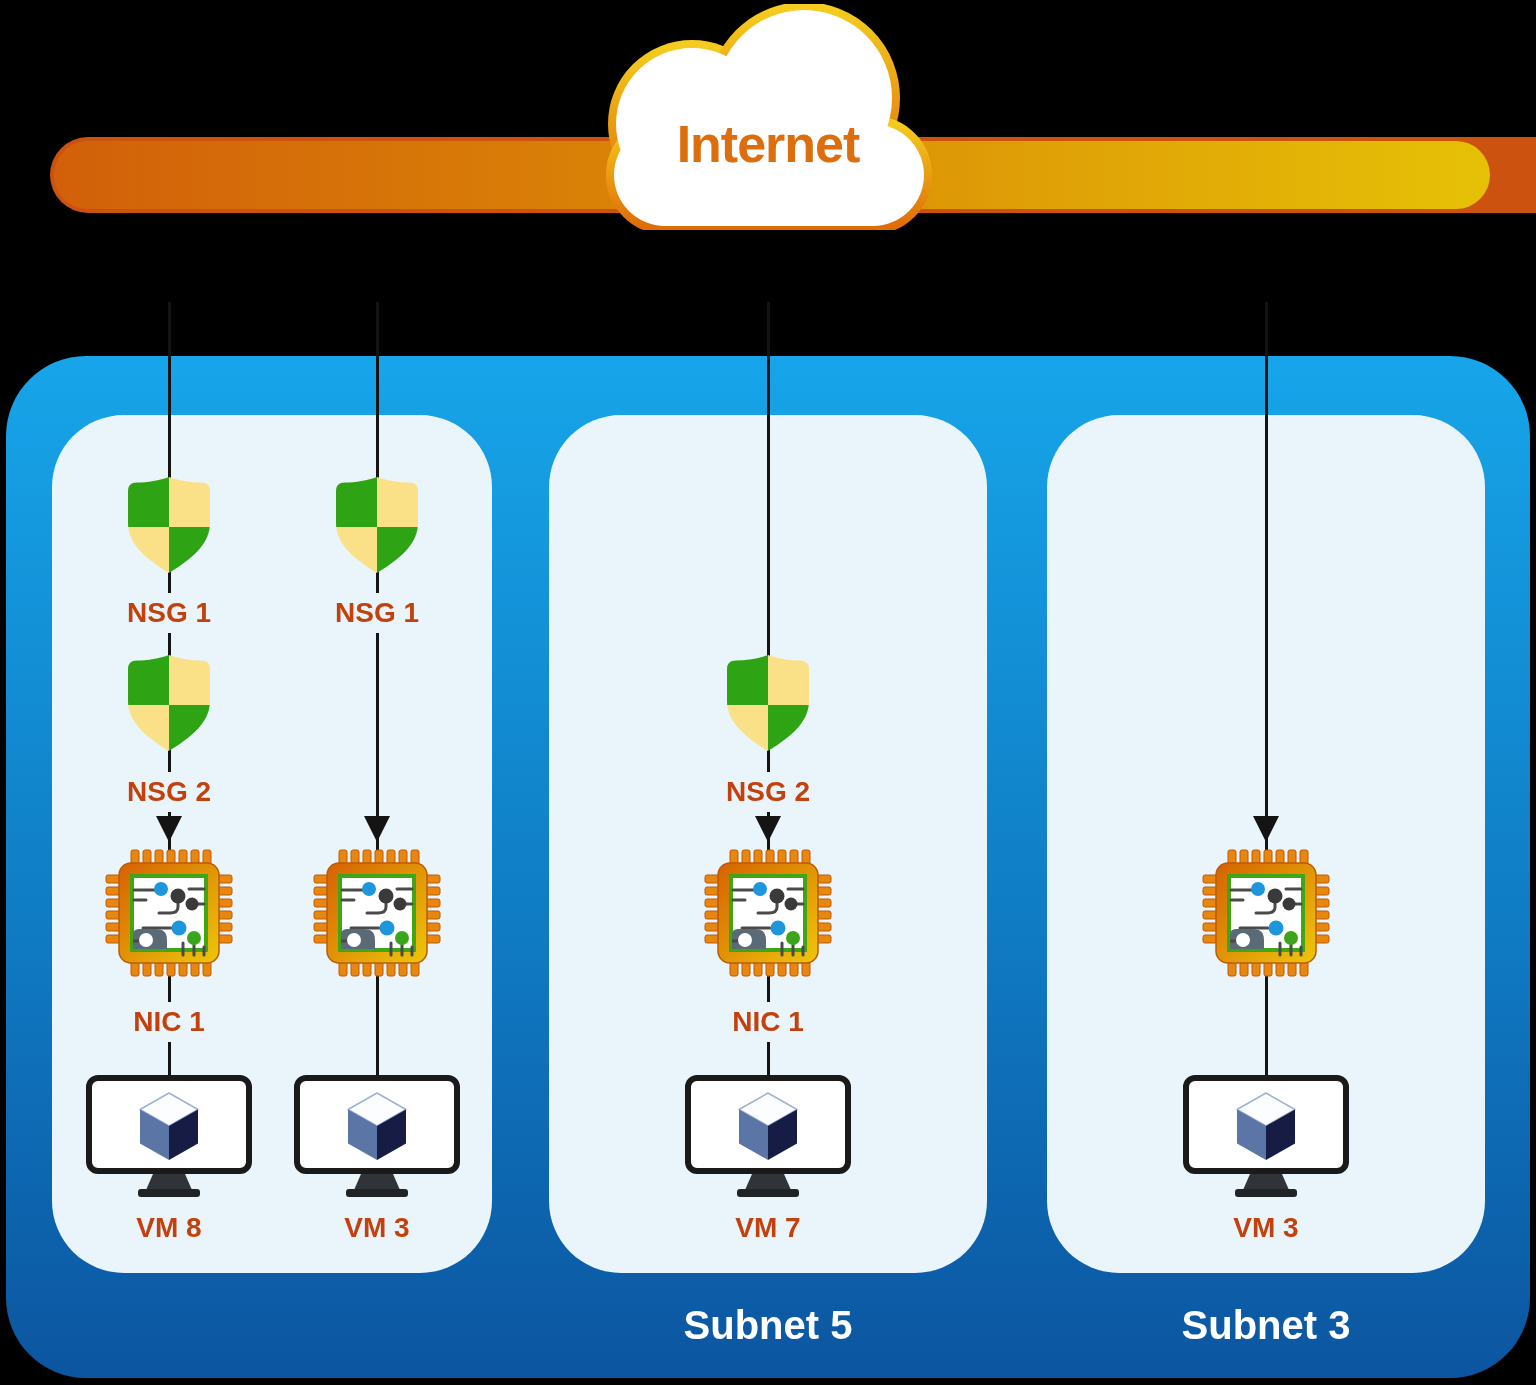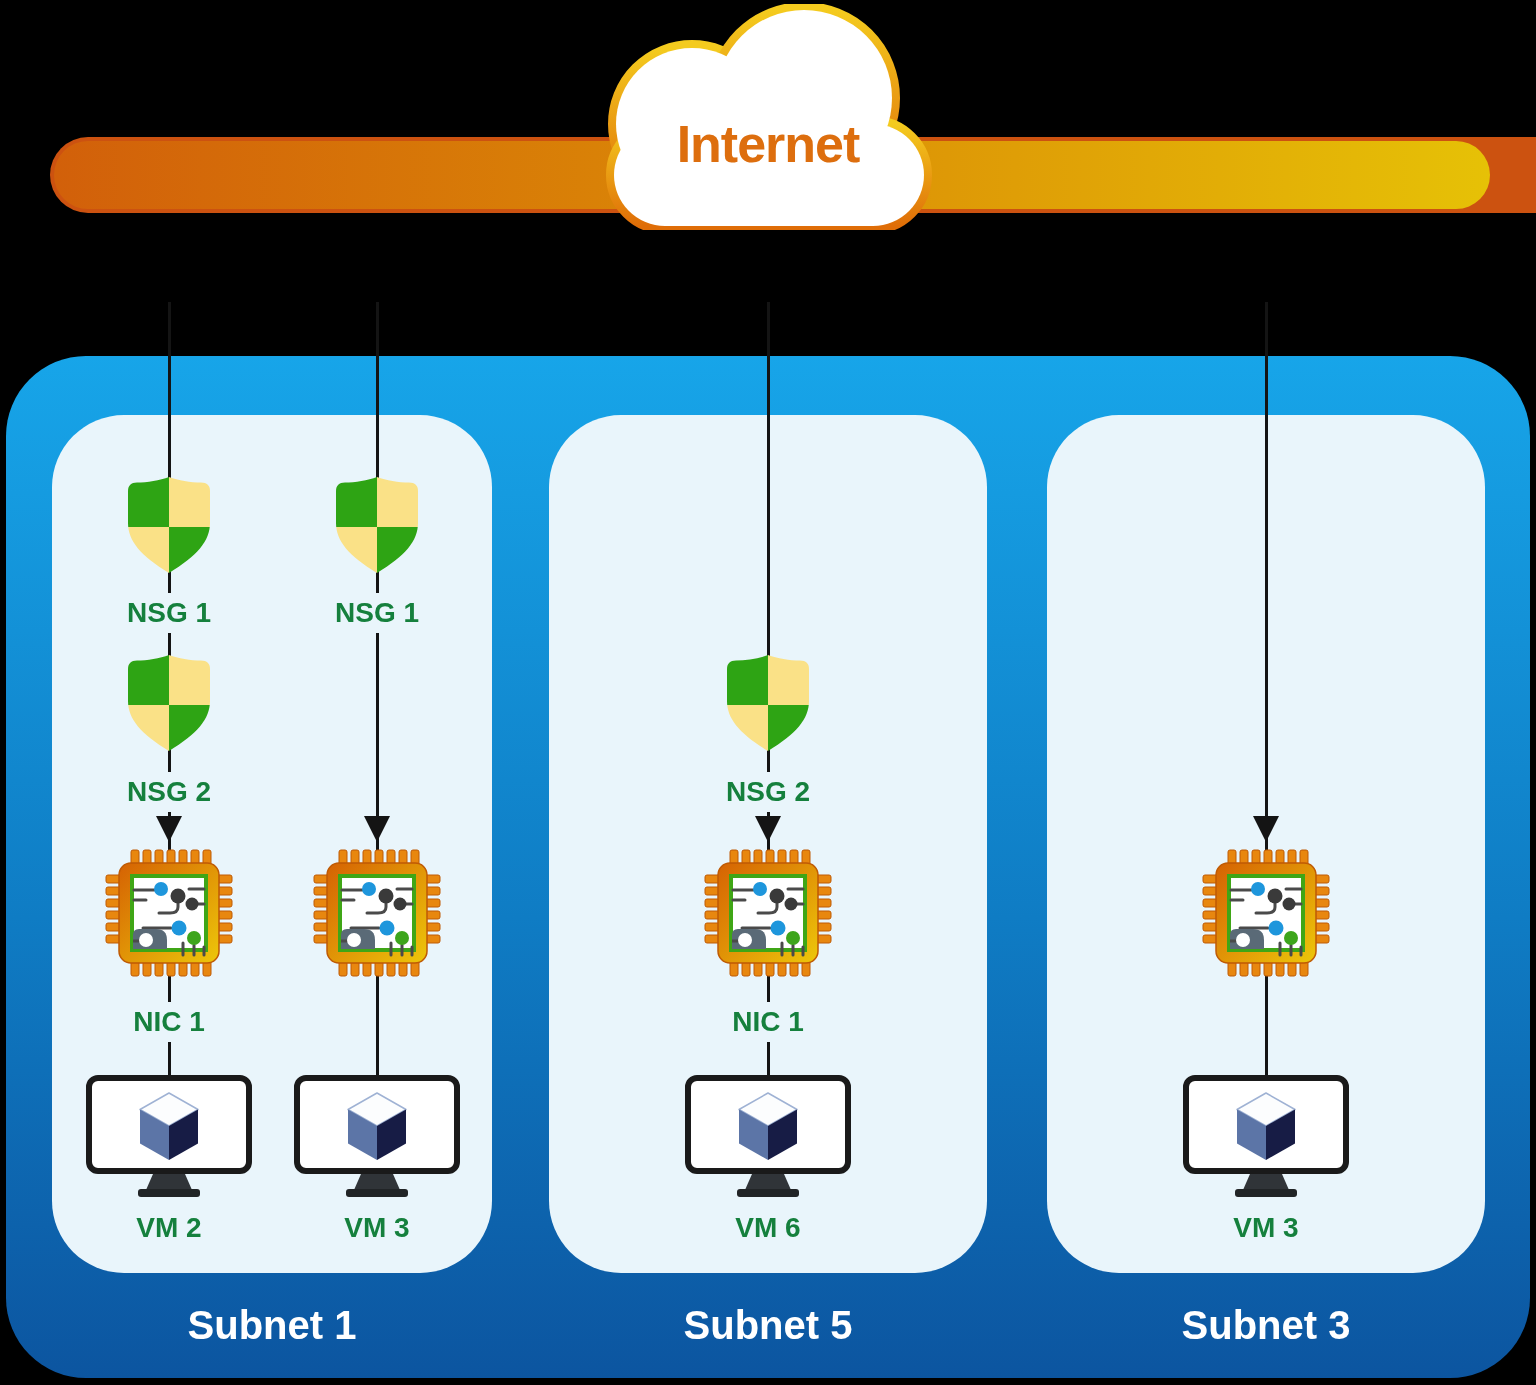--- a/index.html
+++ b/index.html
@@ -28,21 +28,21 @@
   .subnet-label{top:1298px;height:54px;line-height:54px;text-align:center;
     color:#FFFFFF;font-size:40px;font-weight:700;}
 
   
   .vline{width:3px;background:#141414;top:302px;height:776px;}
   .arrowhead{width:0;height:0;border-left:13px solid transparent;
     border-right:13px solid transparent;border-top:26px solid #141414;top:816px;}
 
   
   .nodelabel{height:40px;line-height:40px;background:#E9F5FB;padding:0 10px;
-    transform:translateX(-50%);font-size:28px;font-weight:700;color:#15803d;
+    transform:translateX(-50%);font-size:28px;font-weight:700;color:#c2410c;
     white-space:nowrap;text-align:center;}
   .nsg1-row{top:593px;}
   .nsg2-row{top:772px;}
   .nic-row{top:1002px;}
   .vm-row{top:1208px;}
 
   
   .shield{width:82px;height:96px;}
   .shield-row1{top:477px;}
   .shield-row2{top:655px;}
@@ -180,21 +180,21 @@
       <use href="#sym-shield"></use>
     </svg>
   <div class="abs nodelabel nsg2-row" style="left:169px">NSG 2</div>
   <svg class="abs chip" style="left:99px">
       <use href="#sym-chip"></use>
     </svg>
   <div class="abs nodelabel nic-row" style="left:169px">NIC 1</div>
   <svg class="abs monitor" style="left:86px">
       <use href="#sym-monitor"></use>
     </svg>
-  <div class="abs nodelabel vm-row" style="left:169px">VM 2</div>
+  <div class="abs nodelabel vm-row" style="left:169px">VM 8</div>
 
   <svg class="abs shield shield-row1" style="left:336px">
       <use href="#sym-shield"></use>
     </svg>
   <div class="abs nodelabel nsg1-row" style="left:377px">NSG 1</div>
   <svg class="abs chip" style="left:307px">
       <use href="#sym-chip"></use>
     </svg>
   <svg class="abs monitor" style="left:294px">
       <use href="#sym-monitor"></use>
@@ -205,27 +205,26 @@
       <use href="#sym-shield"></use>
     </svg>
   <div class="abs nodelabel nsg2-row" style="left:768px">NSG 2</div>
   <svg class="abs chip" style="left:698px">
       <use href="#sym-chip"></use>
     </svg>
   <div class="abs nodelabel nic-row" style="left:768px">NIC 1</div>
   <svg class="abs monitor" style="left:685px">
       <use href="#sym-monitor"></use>
     </svg>
-  <div class="abs nodelabel vm-row" style="left:768px">VM 6</div>
+  <div class="abs nodelabel vm-row" style="left:768px">VM 7</div>
 
   <svg class="abs chip" style="left:1196px">
       <use href="#sym-chip"></use>
     </svg>
   <svg class="abs monitor" style="left:1183px">
       <use href="#sym-monitor"></use>
     </svg>
   <div class="abs nodelabel vm-row" style="left:1266px">VM 3</div>
 
-  <div class="abs subnet-label" style="left:52px;width:440px">Subnet 1</div>
   <div class="abs subnet-label" style="left:549px;width:438px">Subnet 5</div>
   <div class="abs subnet-label" style="left:1047px;width:438px">Subnet 3</div>
 
 </div>
 
 </body></html>

